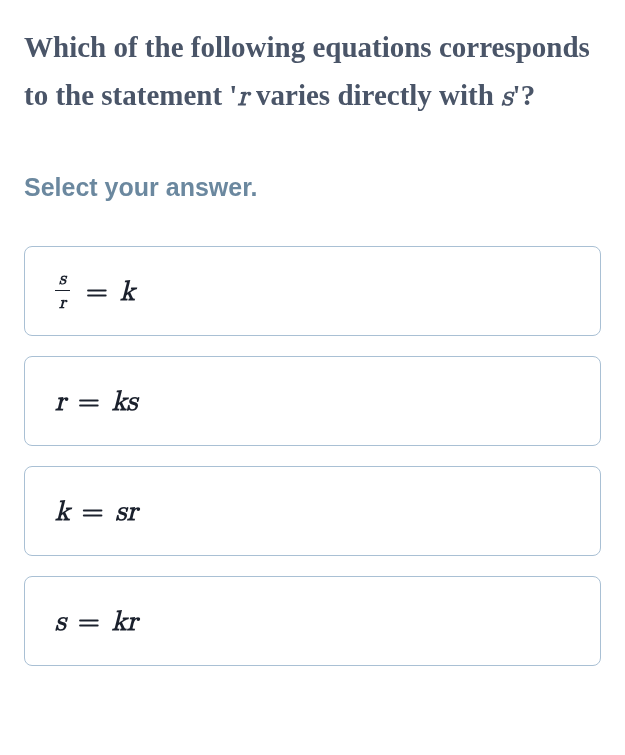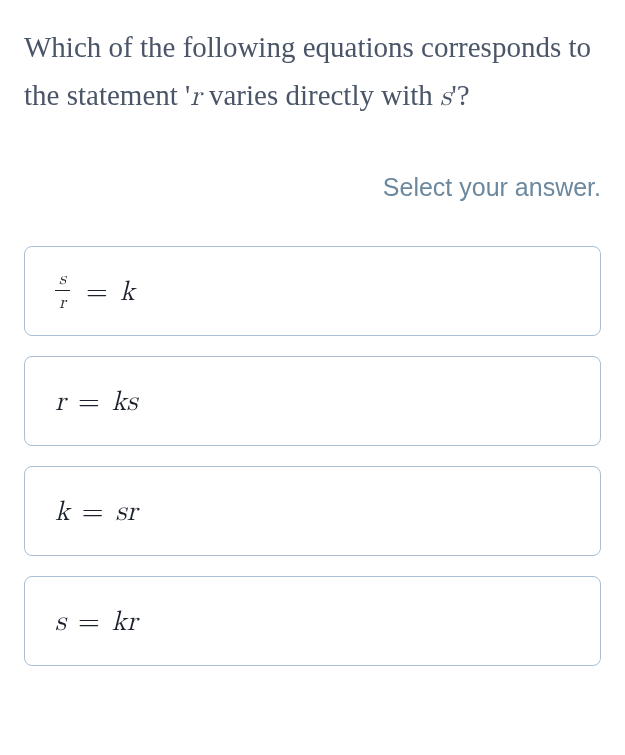--- a/index.html
+++ b/index.html
@@ -1,18 +1,19 @@
 <!DOCTYPE html>
 <html><head>
   <meta charset="utf-8">
   <style>
     * {
       box-sizing: border-box;
       margin: 0;
       padding: 0;
+      font-weight: bold;
     }
     body {
       width: 625px;
       height: 755px;
       background: #ffffff;
       font-family: Georgia, 'Times New Roman', serif;
       padding: 24px 24px 0 24px;
       overflow: hidden;
     }
     .question-text {
@@ -22,23 +23,22 @@
       margin-bottom: 52px;
     }
     .question-text .math-var {
       font-style: italic;
       font-family: 'Latin Modern Math', Georgia, serif;
     }
     .instruction {
       font-family: -apple-system, BlinkMacSystemFont, 'Segoe UI', sans-serif;
       color: #6b889f;
       font-size: 25px;
-      font-weight: 400;
+      font-weight: 700;
       margin-bottom: 44px;
-      text-align: right;
     }
     .options {
       display: flex;
       flex-direction: column;
       gap: 20px;
     }
     .option {
       border: 1px solid #a9c0d4;
       border-radius: 8px;
       padding: 22px 30px;

